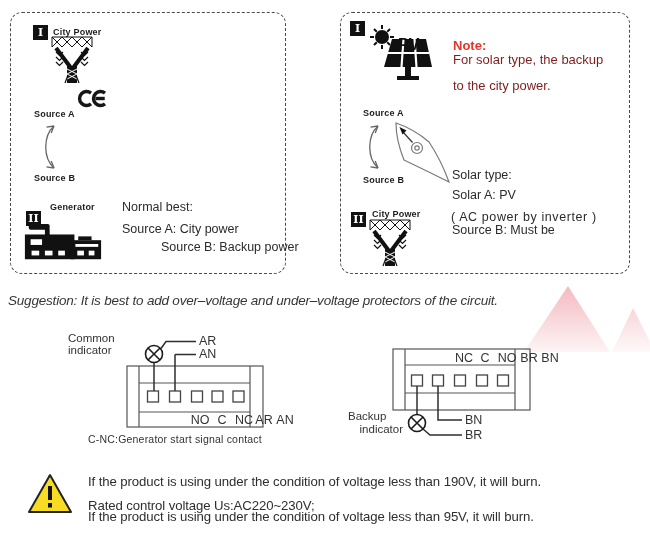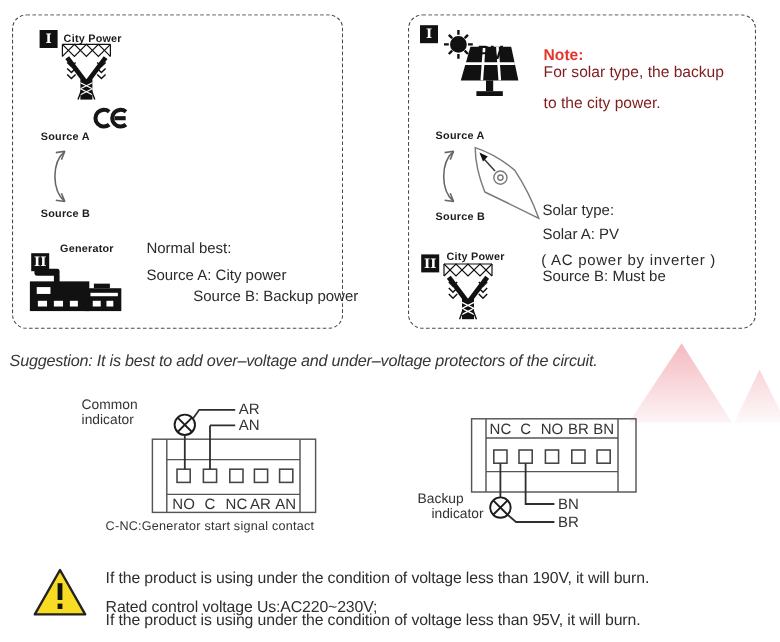--- a/index.html
+++ b/index.html
@@ -9,21 +9,21 @@
   .dashbox{position:absolute;border:1.6px dashed #4a4a4a;border-radius:12px;background:transparent;}
   .badge{position:absolute;width:15px;height:15px;background:#111;color:#fff;
          font-family:"DejaVu Serif",serif;font-weight:bold;font-size:11px;line-height:15px;
          text-align:center;}
   .slabel{font-size:9px;font-weight:bold;color:#1c1c1c;letter-spacing:.2px;}
   .body12{font-size:12.5px;color:#2b2b2b;}
   .body13{font-size:13px;color:#7f1d1d;}
   .note-title{font-size:13px;font-weight:bold;color:#e5352b;}
   .sugg{font-size:13.5px;letter-spacing:-.2px;color:#363636;font-style:italic;}
   .warntxt{font-size:13.2px;color:#2e2e2e;letter-spacing:-.1px;}
-  .termlbl{font-size:12.5px;color:#333;width:26px;text-align:center;}
+  .termlbl{font-size:12.5px;color:#333;width:26px;text-align:center;margin-left:47px;}
   .wirelbl{font-size:12.5px;color:#333;}
   .indlbl{font-size:11.5px;color:#333;}
   .caption{font-size:10.5px;color:#333;letter-spacing:.2px;}
   svg{position:absolute;overflow:visible;}
 </style>
 </head>
 <body>
 
 <div id="page">
 

